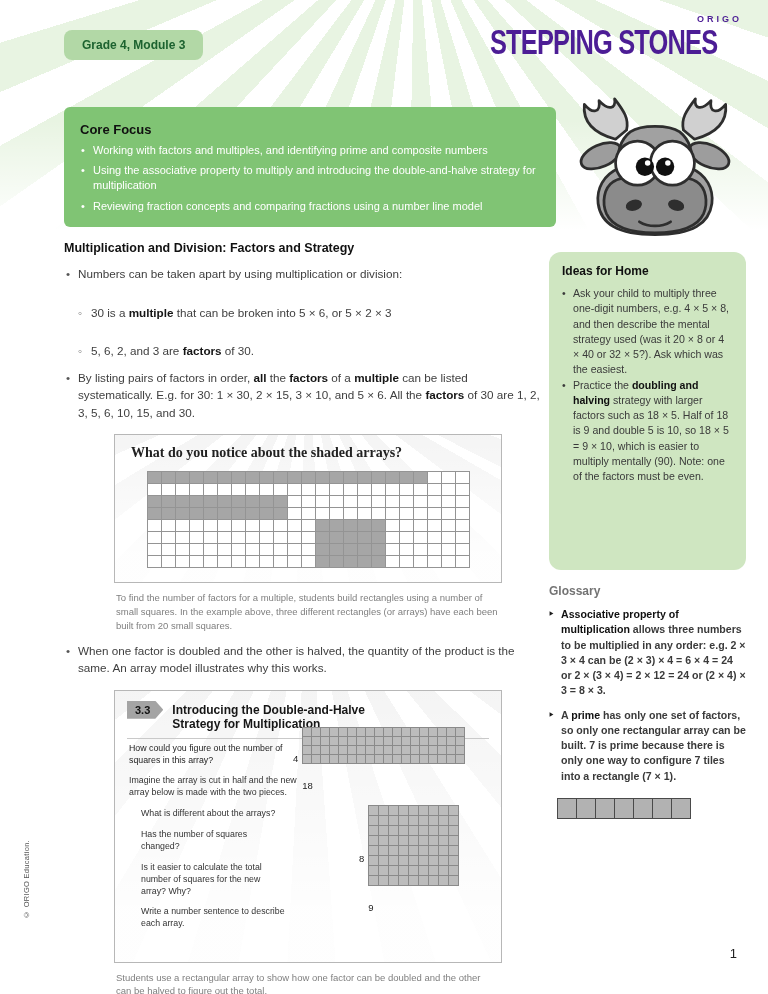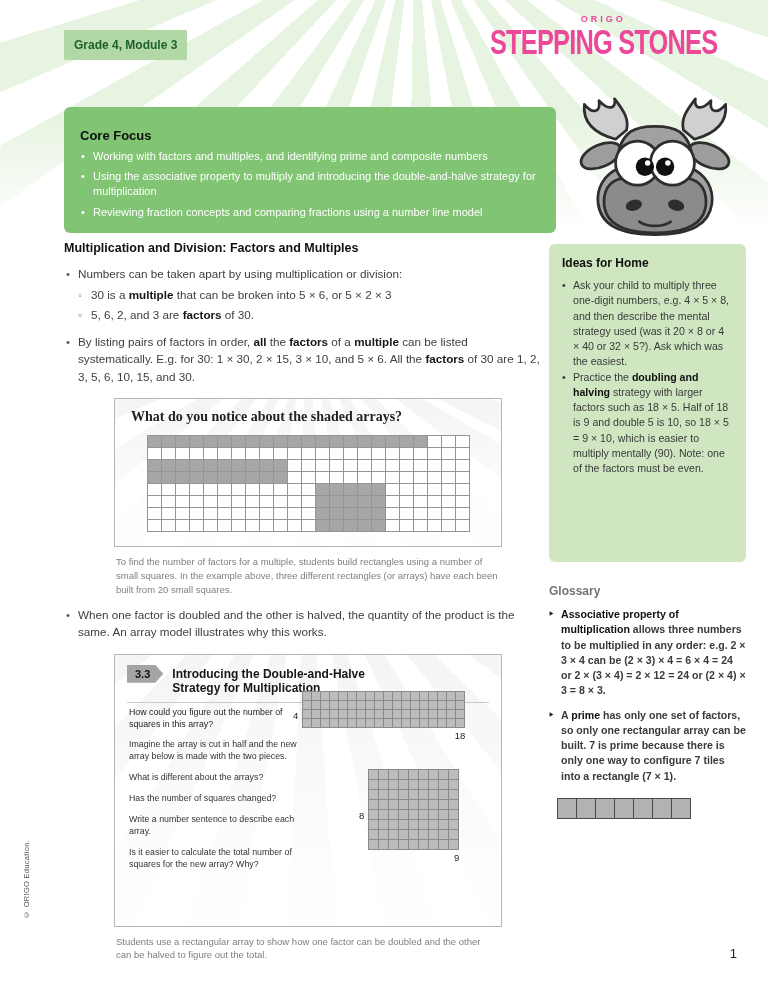--- a/index.html
+++ b/index.html
@@ -14,47 +14,47 @@
     background:repeating-conic-gradient(from 115deg at 54% -35%, #e8f4e2 0deg 6deg, #ffffff 6deg 12deg);
   }
   .rays-fade{
     position:absolute;left:0;top:0;width:768px;height:240px;z-index:0;
     background:linear-gradient(to bottom, rgba(255,255,255,0) 50%, #ffffff 96%);
   }
   
   .badge{
     position:absolute;left:64px;top:30px;z-index:2;
     background:#b2d8a6;color:#1c622f;font-weight:bold;font-size:12px;
-    padding:8px 10px;border-radius:1px;
-  }
-  .brand{position:absolute;right:26px;top:14px;z-index:2;text-align:center;color:#ec4899;}
+    padding:8px 18px;border-radius:8px;
+  }
+  .brand{position:absolute;right:26px;top:14px;z-index:2;text-align:right;color:#4c1d95;}
   .brand-small{font-size:9px;font-weight:bold;letter-spacing:3px;}
   .brand-large{
     font-size:31px;font-weight:900;letter-spacing:-1px;line-height:1.0;
     transform:scaleX(0.82) scaleY(1.15);transform-origin:center top;white-space:nowrap;
   }
   
   .core-focus{
     position:absolute;left:64px;top:107px;width:492px;z-index:2;
     background:#80c474;border-radius:6px;padding:11px 16px 13px;box-sizing:border-box;
   }
-  .core-focus h2{margin:10px 0 6px;font-size:13px;color:#101010;}
+  .core-focus h2{margin:4px 0 6px;font-size:13px;color:#101010;}
   .cf-item{
     position:relative;color:#ffffff;font-size:11px;line-height:1.38;
     padding-left:13px;margin-top:5px;
   }
   .cf-item::before{content:"•";position:absolute;left:1px;top:0;color:#ffffff;}
   
   .moose{position:absolute;left:556px;top:86px;width:198px;height:156px;z-index:2;}
   
   .main-col{position:absolute;left:64px;top:241px;width:478px;z-index:2;color:#3e3e3e;}
   .main-col h3{margin:0 0 10px;font-size:12.5px;color:#111;}
   .bullet{position:relative;padding-left:14px;font-size:11.7px;line-height:1.5;margin-top:9px;}
   .bullet::before{content:"•";position:absolute;left:2px;top:0;color:#555;}
-  .subbullet{position:relative;padding-left:13px;margin-left:14px;font-size:11.7px;line-height:1.5;margin-top:3px;}
+  .subbullet{position:relative;padding-left:13px;margin-left:14px;font-size:11.7px;line-height:1.5;margin-top:21px;}
   .subbullet::before{content:"◦";position:absolute;left:0;top:0;color:#777;}
   .bullet b,.subbullet b{color:#161616;}
   
   .figure{
     position:relative;margin:13px 0 0 50px;width:388px;box-sizing:border-box;
     border:1px solid #b7b7b7;
     background:
       linear-gradient(to bottom, rgba(255,255,255,0.25), rgba(255,255,255,0.9) 80%),
       repeating-conic-gradient(from 120deg at 50% -45%, #f1f1f1 0deg 7deg, #ffffff 7deg 14deg);
   }
@@ -78,30 +78,30 @@
   .grid .cell.shaded{background:var(--shade);}
   .grid32{--cw:13px;--ch:11px;--line:#949494;--shade:#a6a6a6;margin:10px auto 14px;}
   .grid-a1{--cw:8px;--ch:8px;--line:#8a8a8a;--shade:#bcbcbc;}
   .grid-a2{--cw:9px;--ch:9px;--line:#8a8a8a;--shade:#bcbcbc;}
   .grid-gloss{--cw:18px;--ch:19px;--line:#4a4a4a;--shade:#b2b2b2;margin:14px 0 0 8px;}
   
   .fig33{height:273px;}
   .fig33-left{position:absolute;left:14px;top:52px;width:168px;color:#333;}
   .f33-bold{margin:0;font-size:8.8px;font-weight:normal;line-height:1.35;color:#1d1d1d;}
   .f33-text{margin:9px 0 0;font-size:8.8px;line-height:1.35;}
-  .f33-q{margin:9px 0 0;font-size:8.8px;line-height:1.35;}
+  .f33-q{margin:9px 12px 0;font-size:8.8px;line-height:1.35;}
   .array{position:absolute;display:flex;align-items:center;gap:4px;}
   .array .row-label{font-size:9.5px;color:#222;}
-  .array .col-label{text-align:right;font-size:9.5px;color:#222;margin-top:2px;}
+  .array .col-label{text-align:left;font-size:9.5px;color:#222;margin-top:16px;}
   .array-a1{left:178px;top:36px;}
   .array-a2{left:244px;top:114px;}
   
   .ideas{
-    position:absolute;left:549px;top:244px;width:197px;z-index:2;box-sizing:border-box;
-    background:#cfe6c1;border-radius:6px;padding:12px 13px 14px;min-height:318px;
+    position:absolute;left:549px;top:252px;width:197px;z-index:2;box-sizing:border-box;
+    background:#cfe6c1;border-radius:12px;padding:12px 13px 14px;min-height:318px;
   }
   .ideas h3{margin:0 0 8px;font-size:12px;color:#101010;}
   .idea{
     position:relative;padding-left:11px;font-size:10.6px;line-height:1.44;color:#3a3a3a;margin-top:0;
   }
   .idea::before{content:"•";position:absolute;left:0;top:0;color:#3a3a3a;}
   .idea b{color:#101010;}
   .glossary{position:absolute;left:549px;top:584px;width:197px;z-index:2;}
   .glossary h3{margin:0 0 9px;font-size:12px;color:#737373;}
   .gl-item{
@@ -153,21 +153,21 @@
     <circle cx="116" cy="88" r="10" fill="#101010"></circle>
     <circle cx="97" cy="84" r="3" fill="#ffffff"></circle>
     <circle cx="119" cy="84" r="3" fill="#ffffff"></circle>
     <ellipse cx="82" cy="130" rx="9" ry="6" fill="#2e2e2e" transform="rotate(-15 82 130)"></ellipse>
     <ellipse cx="128" cy="130" rx="9" ry="6" fill="#2e2e2e" transform="rotate(15 128 130)"></ellipse>
     <path d="M88 148 C98 154 112 154 122 148" stroke="#2e2e2e" stroke-width="3" fill="none" stroke-linecap="round"></path>
   </svg>
 </div>
 
 <section class="main-col">
-  <h3>Multiplication and Division: Factors and Multiples</h3>
+  <h3>Multiplication and Division: Factors and Strategy</h3>
 
   <div class="bullet">Numbers can be taken apart by using multiplication or division:</div>
   <div class="subbullet">30 is a <b>multiple</b> that can be broken into 5 × 6, or 5 × 2 × 3</div>
   <div class="subbullet">5, 6, 2, and 3 are <b>factors</b> of 30.</div>
 
   <div class="bullet">By listing pairs of factors in order, <b>all</b> the <b>factors</b> of a <b>multiple</b> can be listed systematically. E.g. for 30: 1 × 30, 2 × 15, 3 × 10, and 5 × 6.  All the <b>factors</b> of 30 are 1, 2, 3, 5, 6, 10, 15, and 30.</div>
 
   <div class="figure">
     <div class="fig-question">What do you notice about the shaded arrays?</div>
     <div class="grid grid32" style="grid-template-columns: repeat(23, var(--cw));">
@@ -364,22 +364,22 @@
   <div class="figure fig33">
     <div class="fig-head">
       <span class="lesson-tab">3.3</span>
       <span class="fig-title" style="width:240px;">Introducing the Double-and-Halve Strategy for Multiplication</span>
     </div>
     <div class="fig33-left">
       <p class="f33-bold">How could you figure out the number of squares in this array?</p>
       <p class="f33-text">Imagine the array is cut in half and the new array below is made with the two pieces.</p>
       <p class="f33-q">What is different about the arrays?</p>
       <p class="f33-q">Has the number of squares changed?</p>
+      <p class="f33-q">Is it easier to calculate the total number of squares for the new array? Why?</p>
       <p class="f33-q">Write a number sentence to describe each array.</p>
-      <p class="f33-q">Is it easier to calculate the total number of squares for the new array? Why?</p>
     </div>
     <div class="array array-a1">
       <span class="row-label">4</span>
       <div>
         <div class="grid grid-a1" style="grid-template-columns: repeat(18, var(--cw));">
             <div class="cell shaded"></div>
             <div class="cell shaded"></div>
             <div class="cell shaded"></div>
             <div class="cell shaded"></div>
             <div class="cell shaded"></div>

